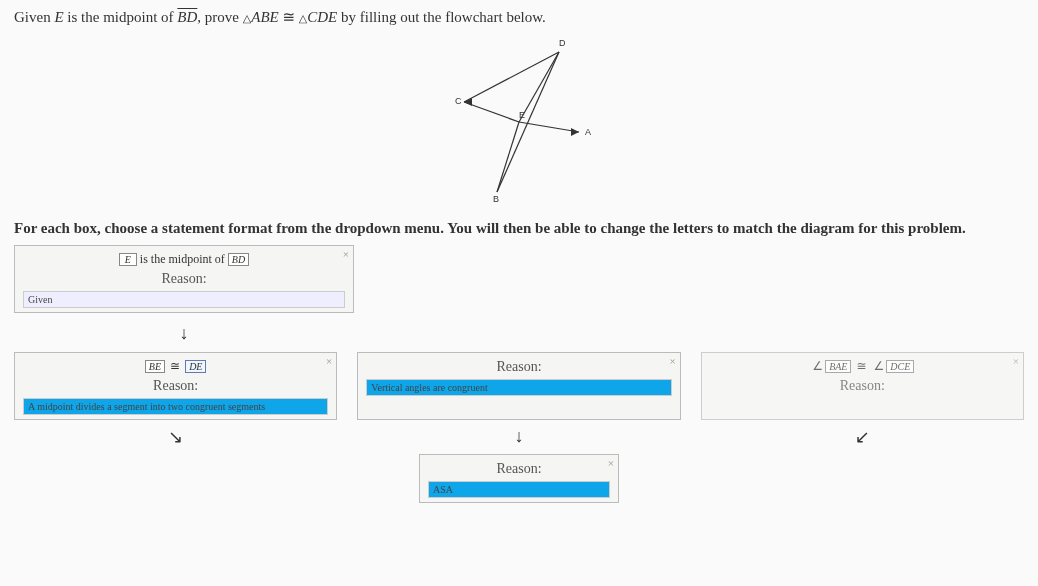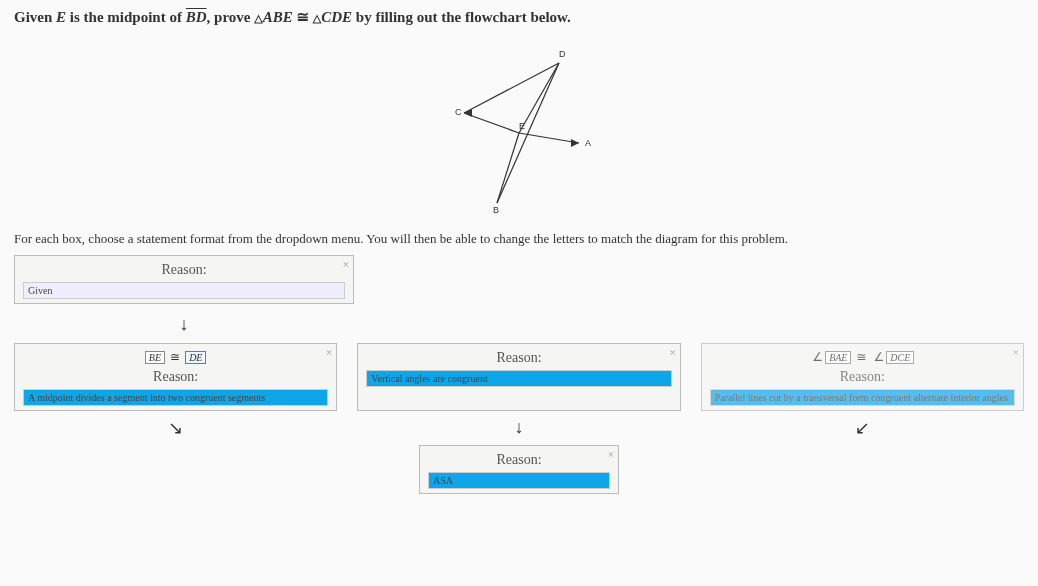--- a/index.html
+++ b/index.html
@@ -1,24 +1,24 @@
 <!DOCTYPE html>
 <html><head>
 <meta charset="utf-8">
 <style>
   * { box-sizing: border-box; margin: 0; padding: 0; }
   body { font-family: Georgia, 'Times New Roman', serif; font-size: 13px; color: #333; background: #fafafa; width: 1038px; height: 586px; overflow: hidden; padding: 8px 14px; }
-  .header { font-size: 15px; margin-bottom: 17px; font-weight: bold; }
+  .header { font-size: 15px; margin-bottom: 6px; }
   .math { font-style: italic; font-family: Georgia, serif; }
   .overline { text-decoration: overline; }
   
   .figure-area { text-align: center; margin: 6px 0 14px 0; }
   .figure-area svg { display: inline-block; }
   
-  .instruction { font-size: 13px; margin: 6px 0 8px 0; }
+  .instruction { font-size: 15px; margin: 6px 0 8px 0; font-weight: bold; }
   
   .flow-area { position: relative; }
   
   .stmt-box { border: 1px solid #bbb; padding: 6px 8px 4px 8px; background: #f5f5f3; position: relative; }
   .stmt-box .close { position: absolute; top: 2px; right: 4px; font-size: 11px; color: #999; cursor: pointer; }
   .stmt-line { text-align: center; font-size: 12px; margin-bottom: 4px; }
   .reason-label { text-align: center; font-size: 14px; color: #555; margin-bottom: 4px; }
   .reason-select { width: 100%; border: 1px solid #ccc; background: #0ea5e9; font-size: 10px; padding: 2px 4px; color: #444; }
   .reason-select.sel { background: #eef; }
   
@@ -73,20 +73,23 @@
   </svg>
 </div>
 
 <div class="instruction">For each box, choose a statement format from the dropdown menu. You will then be able to change the letters to match the diagram for this problem.</div>
 
 <div class="flow-area">
 
   <div class="row0">
     <div class="stmt-box">
       <span class="close">×</span>
+      <div class="stmt-line">
+        <span class="letter-box">E</span><span> is the midpoint of </span><span class="letter-box">BD</span>
+      </div>
       <div class="reason-label">Reason:</div>
       <div class="reason-select sel">Given</div>
     </div>
   </div>
 
   <div class="arrow-down1">↓</div>
 
   <div class="row1">
     <div class="stmt-box">
       <span class="close">×</span>
@@ -102,21 +105,20 @@
       <div class="reason-label">Reason:</div>
       <div class="reason-select">Vertical angles are congruent</div>
     </div>
 
     <div class="stmt-box dim">
       <span class="close">×</span>
       <div class="stmt-line">
         <span class="sym">∠</span><span class="letter-box">BAE</span><span class="sym"> ≅ </span><span class="sym">∠</span><span class="letter-box">DCE</span>
       </div>
       <div class="reason-label">Reason:</div>
-      <div class="reason-select">Parallel lines cut by a transversal form congruent alternate interior angles</div>
     </div>
   </div>
 
   <div class="arrow-row">
     <div>↘</div>
     <div>↓</div>
     <div>↙</div>
   </div>
 
   <div class="row2">

